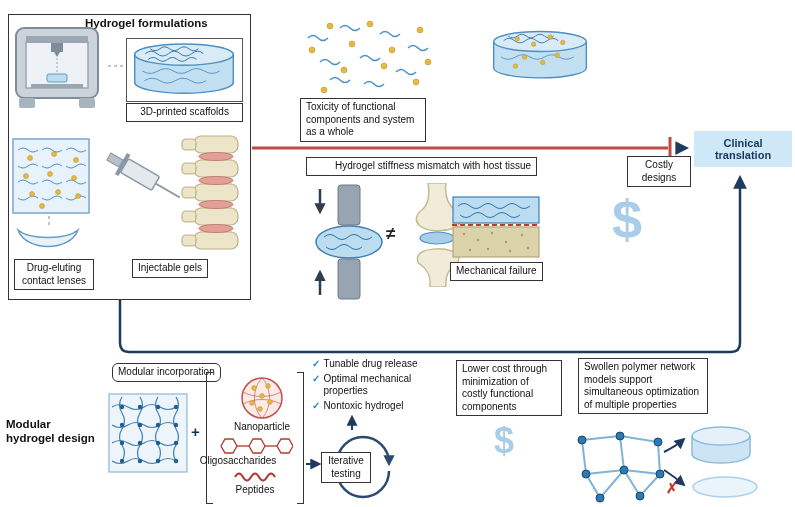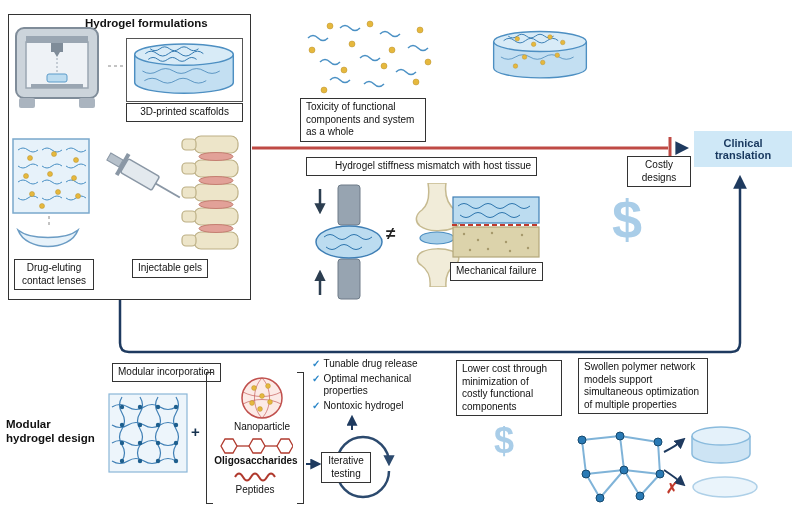--- a/index.html
+++ b/index.html
@@ -218,21 +218,21 @@
         <circle cx="76" cy="52" r="1.2"></circle>
     </g>
     <line x1="0" y1="29" x2="88" y2="29" stroke="#c0392b" stroke-width="2" stroke-dasharray="5,3"></line>
   </svg>
   <div class="label-box tc nowrap" style="left:450px; top:262px;">Mechanical failure</div>
 
   <div class="label-box tc" style="left:627px; top:156px; width:64px;">Costly designs</div>
   <div class="dollar" style="left:612px; top:188px; font-size:54px;">$</div>
 
   <div class="bold-title" style="left:6px; top:417px; width:92px;">Modular hydrogel design</div>
-  <div class="label-box tc nowrap" style="left:112px; top:363px;">Modular incorporation</div>
+  <div class="label-box tc nowrap" style="left:112px; top:363px;border-radius:6px;">Modular incorporation</div>
 
   <svg class="abs" style="left:108px; top:393px;" width="80" height="80" viewBox="0 0 80 80">
     <rect x="1" y="1" width="78" height="78" fill="#edf5fb" stroke="#8ab6d8" stroke-width="1.2"></rect>
     <g fill="none" stroke="#3f7fb5" stroke-width="1.2">
       <path d="M4,14 q8,-5 16,0 q8,5 16,0 q8,-5 16,0 q8,5 16,0"></path>
       <path d="M4,32 q8,5 16,0 q8,-5 16,0 q8,5 16,0 q8,-5 16,0"></path>
       <path d="M4,50 q8,-5 16,0 q8,5 16,0 q8,-5 16,0 q8,5 16,0"></path>
       <path d="M4,68 q8,5 16,0 q8,-5 16,0 q8,5 16,0 q8,-5 16,0"></path>
       <path d="M14,4 q-5,8 0,16 q5,8 0,16 q-5,8 0,16 q5,8 0,16"></path>
       <path d="M32,4 q5,8 0,16 q-5,8 0,16 q5,8 0,16 q-5,8 0,16"></path>
@@ -280,21 +280,21 @@
 
   <svg class="abs" style="left:217px; top:437px;" width="76" height="18" viewBox="0 0 76 18">
     <g fill="#fff" stroke="#b03a2e" stroke-width="1.3">
       <polygon points="4,9 8,2 16,2 20,9 16,16 8,16"></polygon>
       <polygon points="32,9 36,2 44,2 48,9 44,16 36,16"></polygon>
       <polygon points="60,9 64,2 72,2 76,9 72,16 64,16"></polygon>
     </g>
     <line x1="20" y1="9" x2="32" y2="9" stroke="#b03a2e" stroke-width="1.3"></line>
     <line x1="48" y1="9" x2="60" y2="9" stroke="#b03a2e" stroke-width="1.3"></line>
   </svg>
-  <div class="comp-label" style="left:214px; top:455px; width:84px;font-weight:bold;">Oligosaccharides</div>
+  <div class="comp-label" style="left:196px; top:455px; width:84px;">Oligosaccharides</div>
 
   <svg class="abs" style="left:233px; top:470px;" width="44" height="13" viewBox="0 0 44 13">
     <path d="M2,7 q4,-7 8,0 t8,0 t8,0 t8,0 t8,0" fill="none" stroke="#b03a2e" stroke-width="2"></path>
   </svg>
   <div class="comp-label" style="left:222px; top:484px; width:66px;">Peptides</div>
 
   <div class="checklist" style="left:312px; top:358px;">
     <div class="check-row">
       <span class="check">✓</span>
       <span>Tunable drug release</span>

